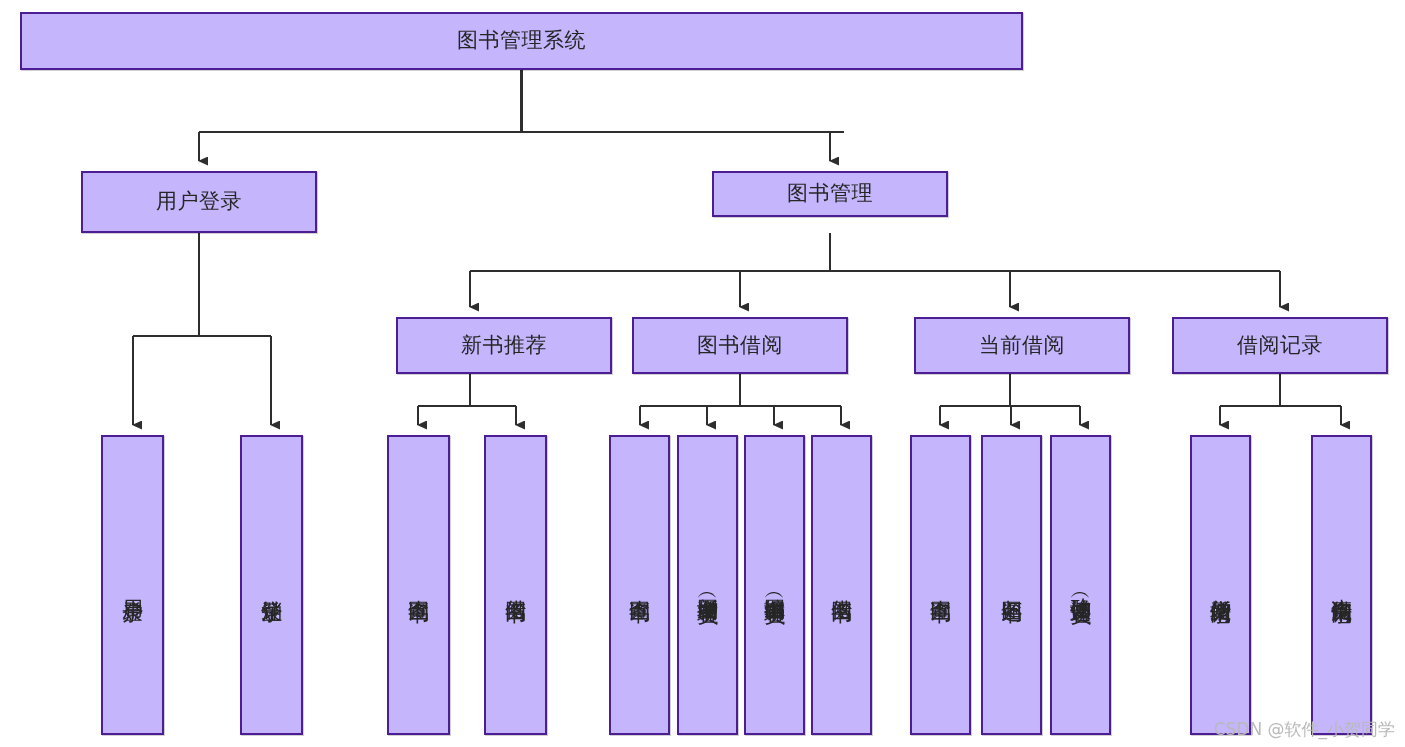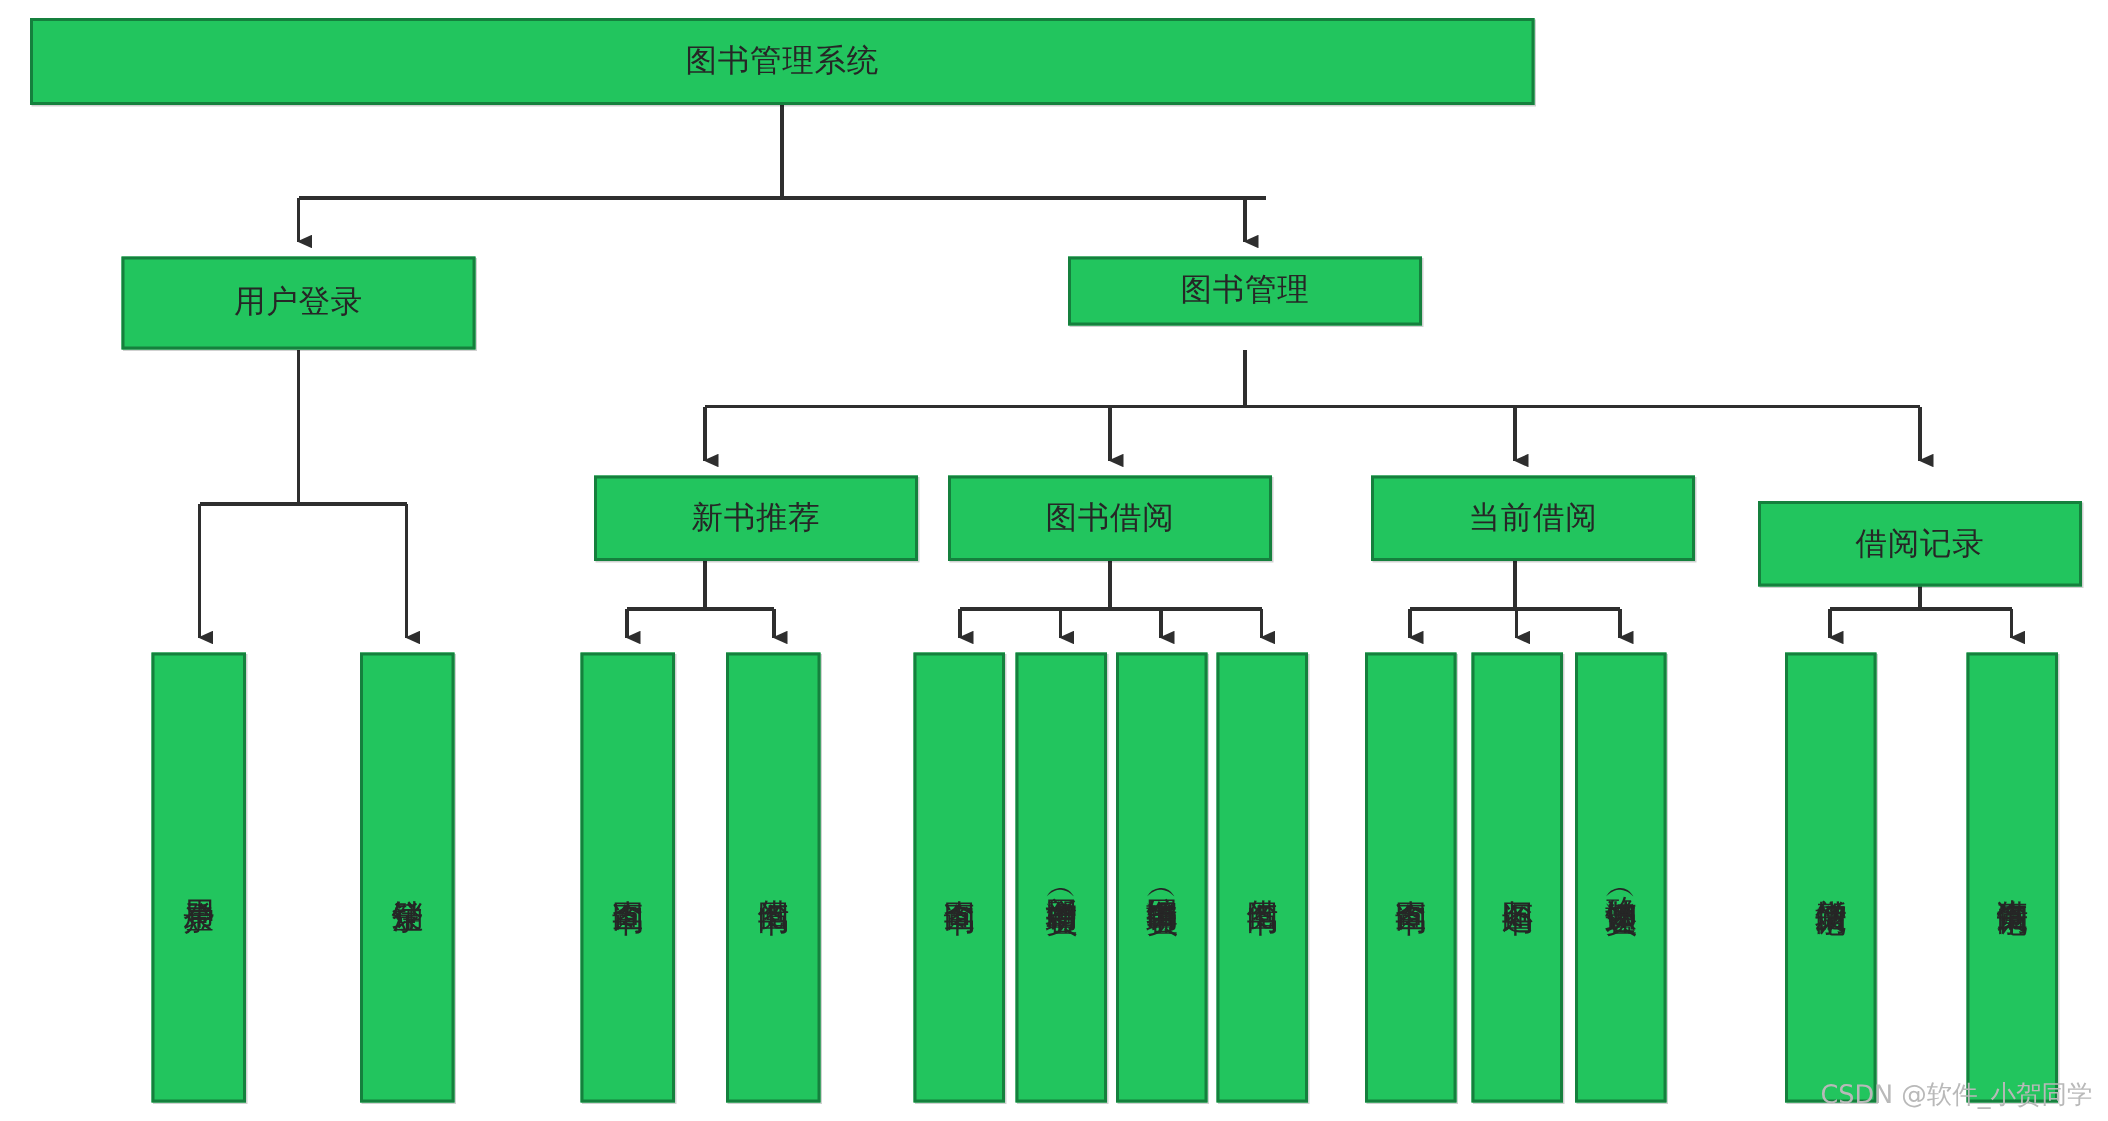--- a/index.html
+++ b/index.html
@@ -22,22 +22,22 @@
     position: absolute;
     left: 0;
     top: 0;
     width: 1405px;
     height: 747px;
     pointer-events: none;
   }
   .node {
     position: absolute;
     box-sizing: border-box;
-    background: #22c55e;
-    border: 2px solid #15803d;
+    background: #c4b5fd;
+    border: 2px solid #4c1d95;
     display: flex;
     align-items: center;
     justify-content: center;
     color: #262626;
     box-shadow: 1px 1px 0 rgba(0,0,0,0.18);
   }
   .node-label {
     display: block;
     text-align: center;
     letter-spacing: 0.5px;
@@ -142,21 +142,21 @@
 
   <div class="node horizontal" style="left:362px; top:317px; width:216px; height:57px;margin-left:34px;">
     <span class="node-label">新书推荐</span>
   </div>
   <div class="node horizontal" style="left:632px; top:317px; width:216px; height:57px;">
     <span class="node-label">图书借阅</span>
   </div>
   <div class="node horizontal" style="left:902px; top:317px; width:216px; height:57px;margin-left:12px;">
     <span class="node-label">当前借阅</span>
   </div>
-  <div class="node horizontal" style="left:1172px; top:334px; width:216px; height:57px;">
+  <div class="node horizontal" style="left:1172px; top:317px; width:216px; height:57px;">
     <span class="node-label">借阅记录</span>
   </div>
 
   <div class="node vertical" style="left:101px; top:435px; width:63px; height:300px;">
     <span class="node-label">用户登录</span>
   </div>
   <div class="node vertical" style="left:240px; top:435px; width:63px; height:300px;">
     <span class="node-label">注销登录</span>
   </div>
 

